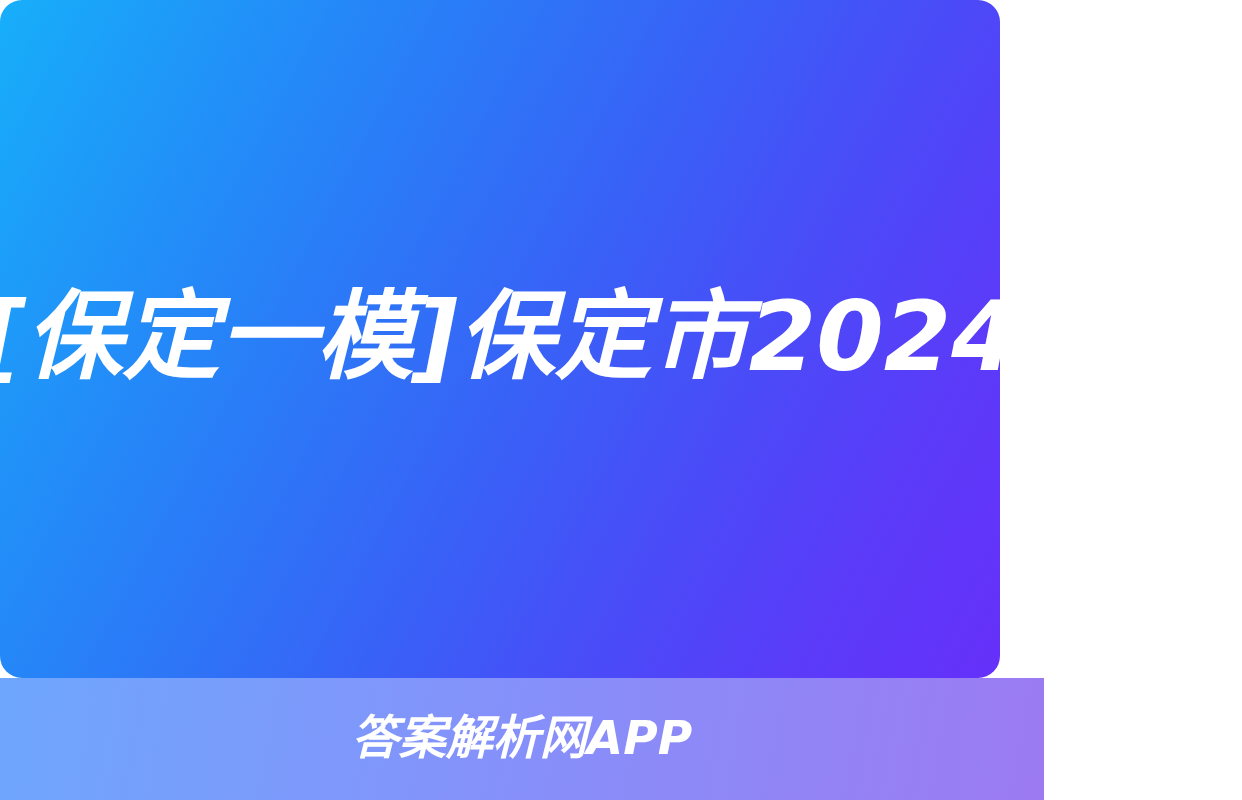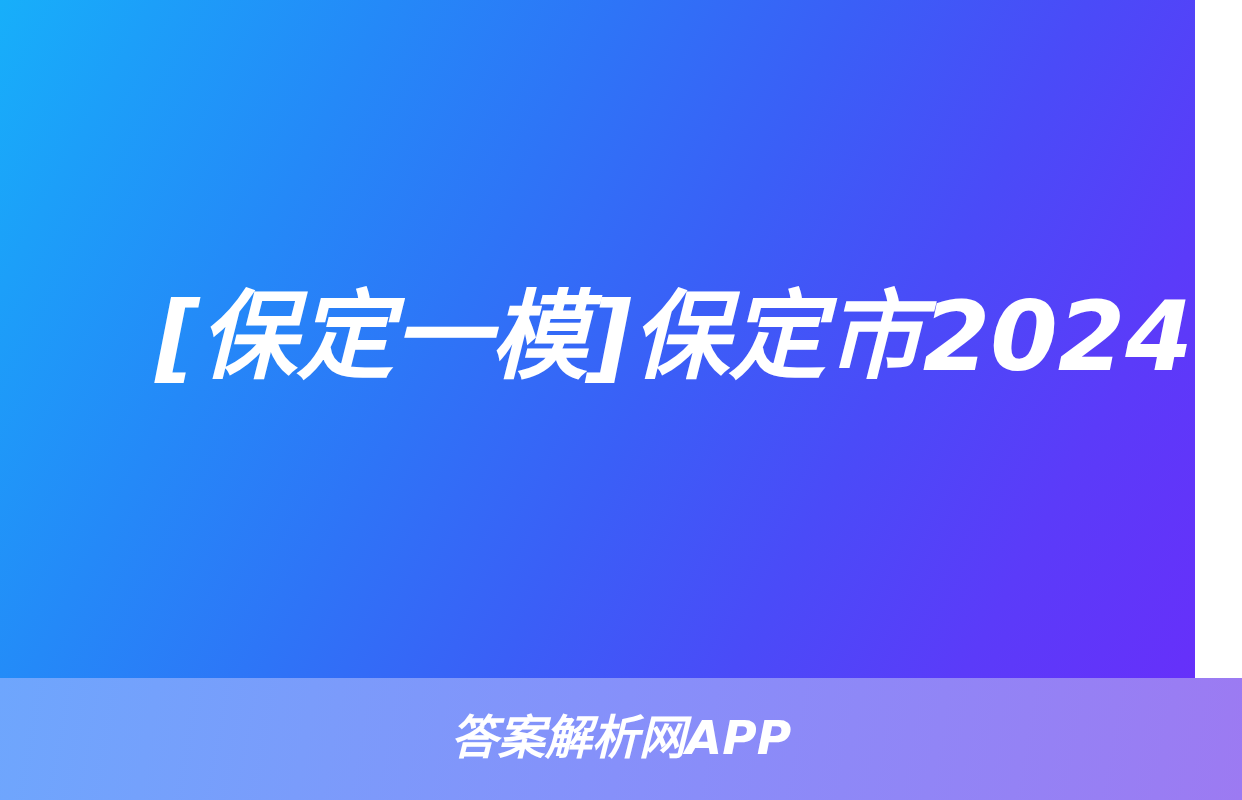--- a/index.html
+++ b/index.html
@@ -21,34 +21,35 @@
     height: 800px;
     box-sizing: border-box;
     overflow: hidden;
   }
 
   
   .hero {
     position: absolute;
     left: 0;
     top: 0;
-    width: 1195px;
+    width: 1000px;
     height: 678px;
     background: linear-gradient(118deg,
                 #17AFFA 0%,
                 #1C9FF9 10%,
                 #2489F8 25%,
                 #2E74F7 40%,
                 #3A5FF7 55%,
                 #4A4BF8 70%,
                 #5B3BF9 85%,
                 #6630FA 100%);
     display: flex;
     align-items: center;
-    justify-content: flex-end;
+    justify-content: center;
+    border-radius: 22px;
   }
 
   .title-block {
     width: 1042px;
     text-align: center;
     padding: 0 0 4px 0;
   }
 
   .title-line {
     display: block;
@@ -61,21 +62,21 @@
     letter-spacing: 0px;
     white-space: nowrap;
     text-rendering: optimizeLegibility;
   }
 
   
   .brand-band {
     position: absolute;
     left: 0;
     top: 678px;
-    width: 1242px;
+    width: 1044px;
     height: 122px;
     background: linear-gradient(100deg,
                 #6EA6FD 0%,
                 #7A9CFB 25%,
                 #8690FA 50%,
                 #9185F6 75%,
                 #9C7AF2 100%);
     display: flex;
     align-items: center;
     justify-content: center;

